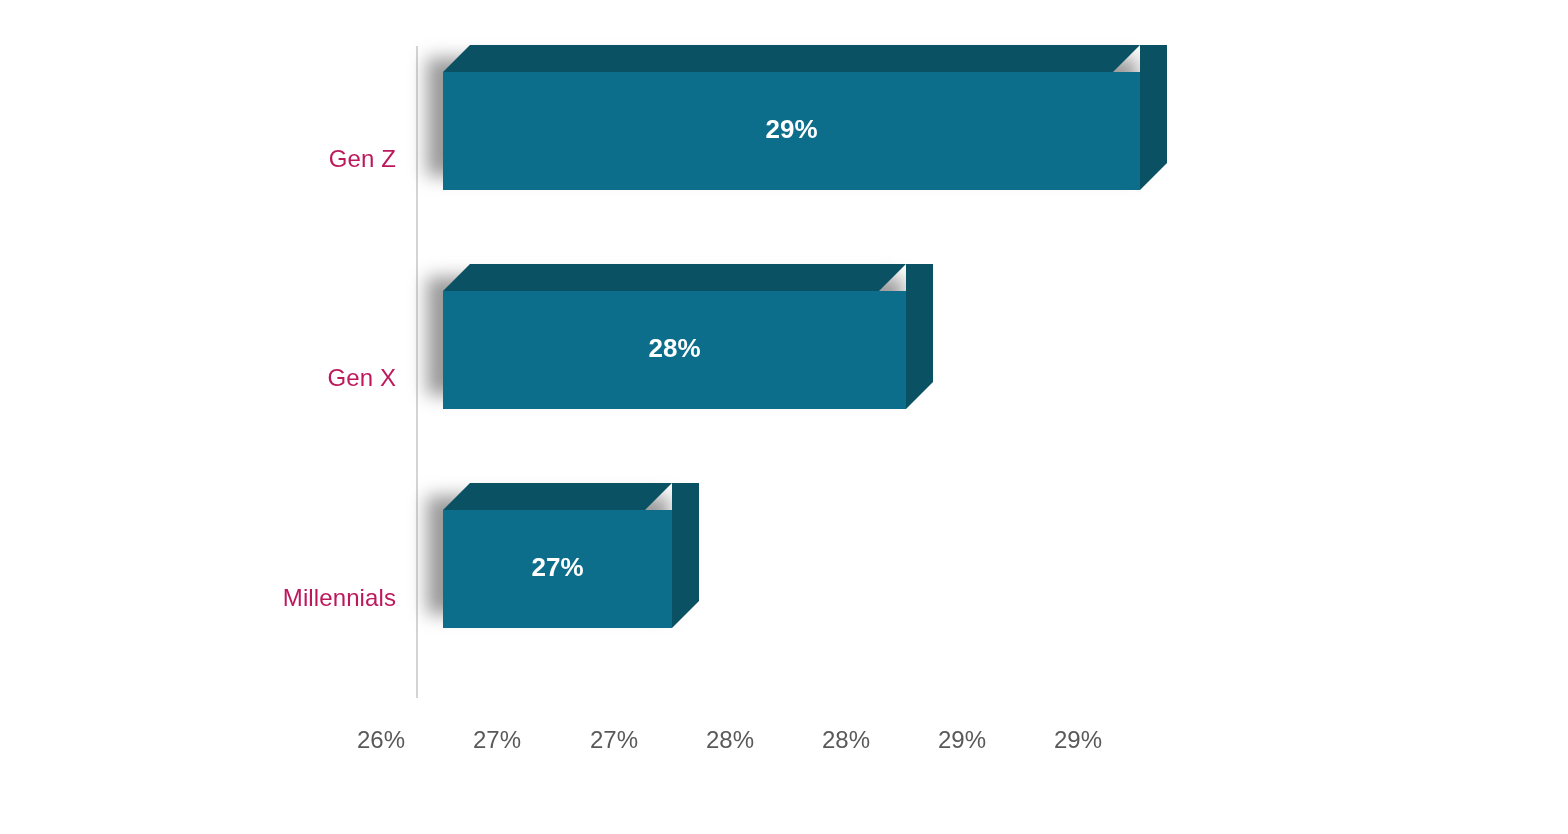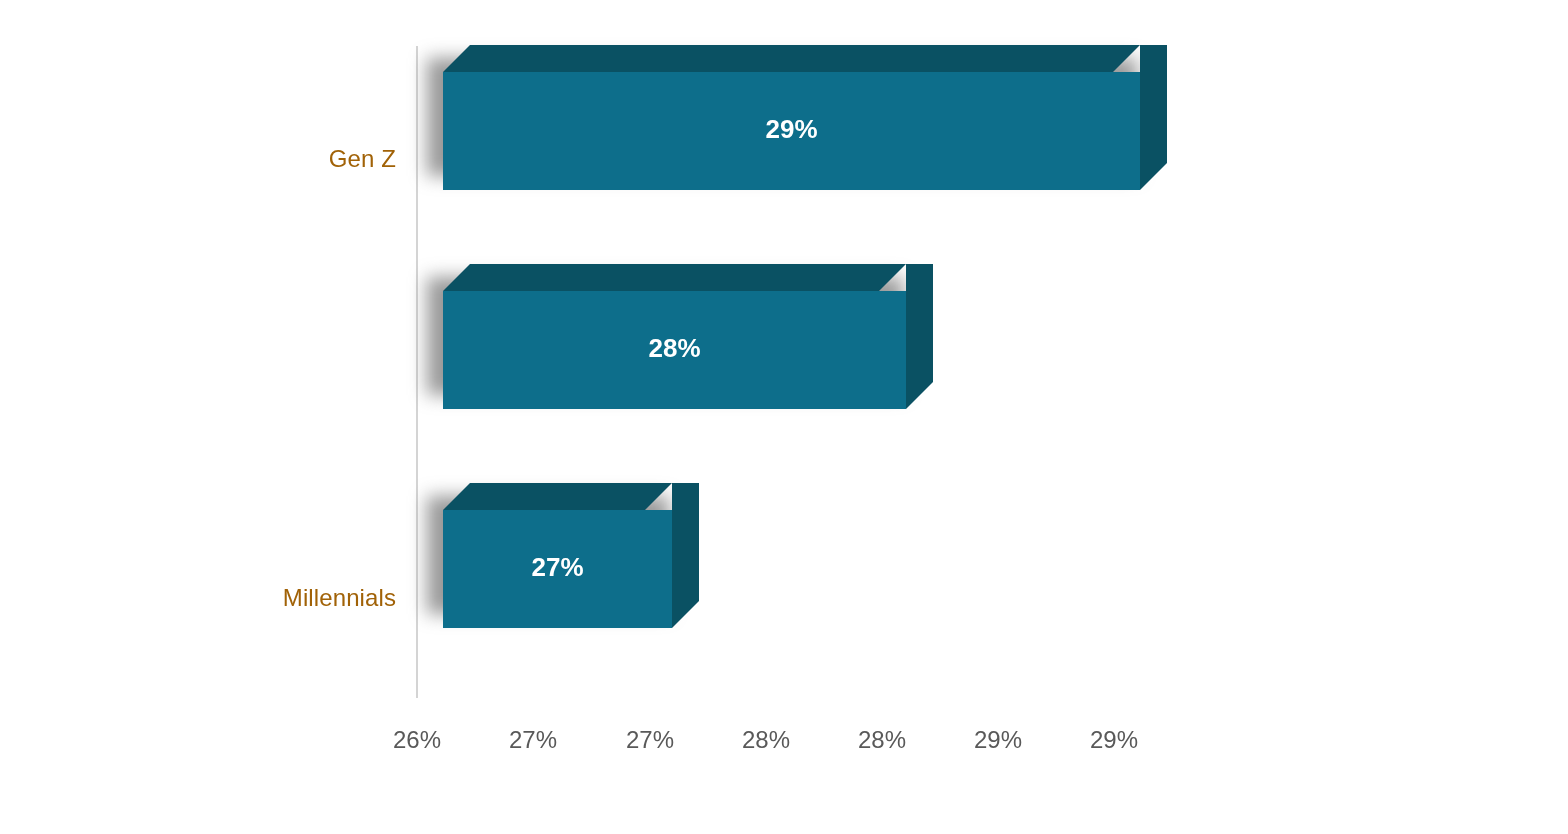--- a/index.html
+++ b/index.html
@@ -38,32 +38,32 @@
     background: #d4d4d4;
   }
 
   
   .cat-label {
     position: absolute;
     right: 1172px;           
     width: 300px;
     text-align: right;
     font-size: 24px;
-    color: #a16207;
+    color: #be185d;
     letter-spacing: 0.1px;
     white-space: nowrap;
   }
 
   
   .tick-label {
     position: absolute;
     top: 726px;
     width: 120px;
     margin-left: -60px;
-    text-align: center;
+    text-align: left;
     font-size: 24px;
     color: #595959;
     white-space: nowrap;
   }
 
   
   .bar-group {
     position: absolute;
   }
   
@@ -130,20 +130,21 @@
       <div class="bar-shadow" style="width:242px; height:118px;"></div>
       <div class="bar-top" style="left:0px; top:-27px; width:229px; height:27px;
                   clip-path: polygon(27px 0, 229px 0, 202px 27px, 0 27px);"></div>
       <div class="bar-side" style="left:229px; top:-27px; width:27px; height:145px;
                   clip-path: polygon(0 0, 27px 0, 27px 118px, 0 145px);"></div>
       <div class="bar-front" style="left:0px; top:0px; width:229px; height:118px;"></div>
       <div class="bar-value" style="left:0px; top:42px; width:229px;">27%</div>
     </div>
 
     <div class="cat-label" style="top:145px;">Gen Z</div>
+    <div class="cat-label" style="top:364px;">Gen X</div>
     <div class="cat-label" style="top:584px;text-align:right;">Millennials</div>
 
     <div class="tick-label" style="left:417px;">26%</div>
     <div class="tick-label" style="left:533px;">27%</div>
     <div class="tick-label" style="left:650px;">27%</div>
     <div class="tick-label" style="left:766px;">28%</div>
     <div class="tick-label" style="left:882px;">28%</div>
     <div class="tick-label" style="left:998px;">29%</div>
     <div class="tick-label" style="left:1114px;">29%</div>
 

